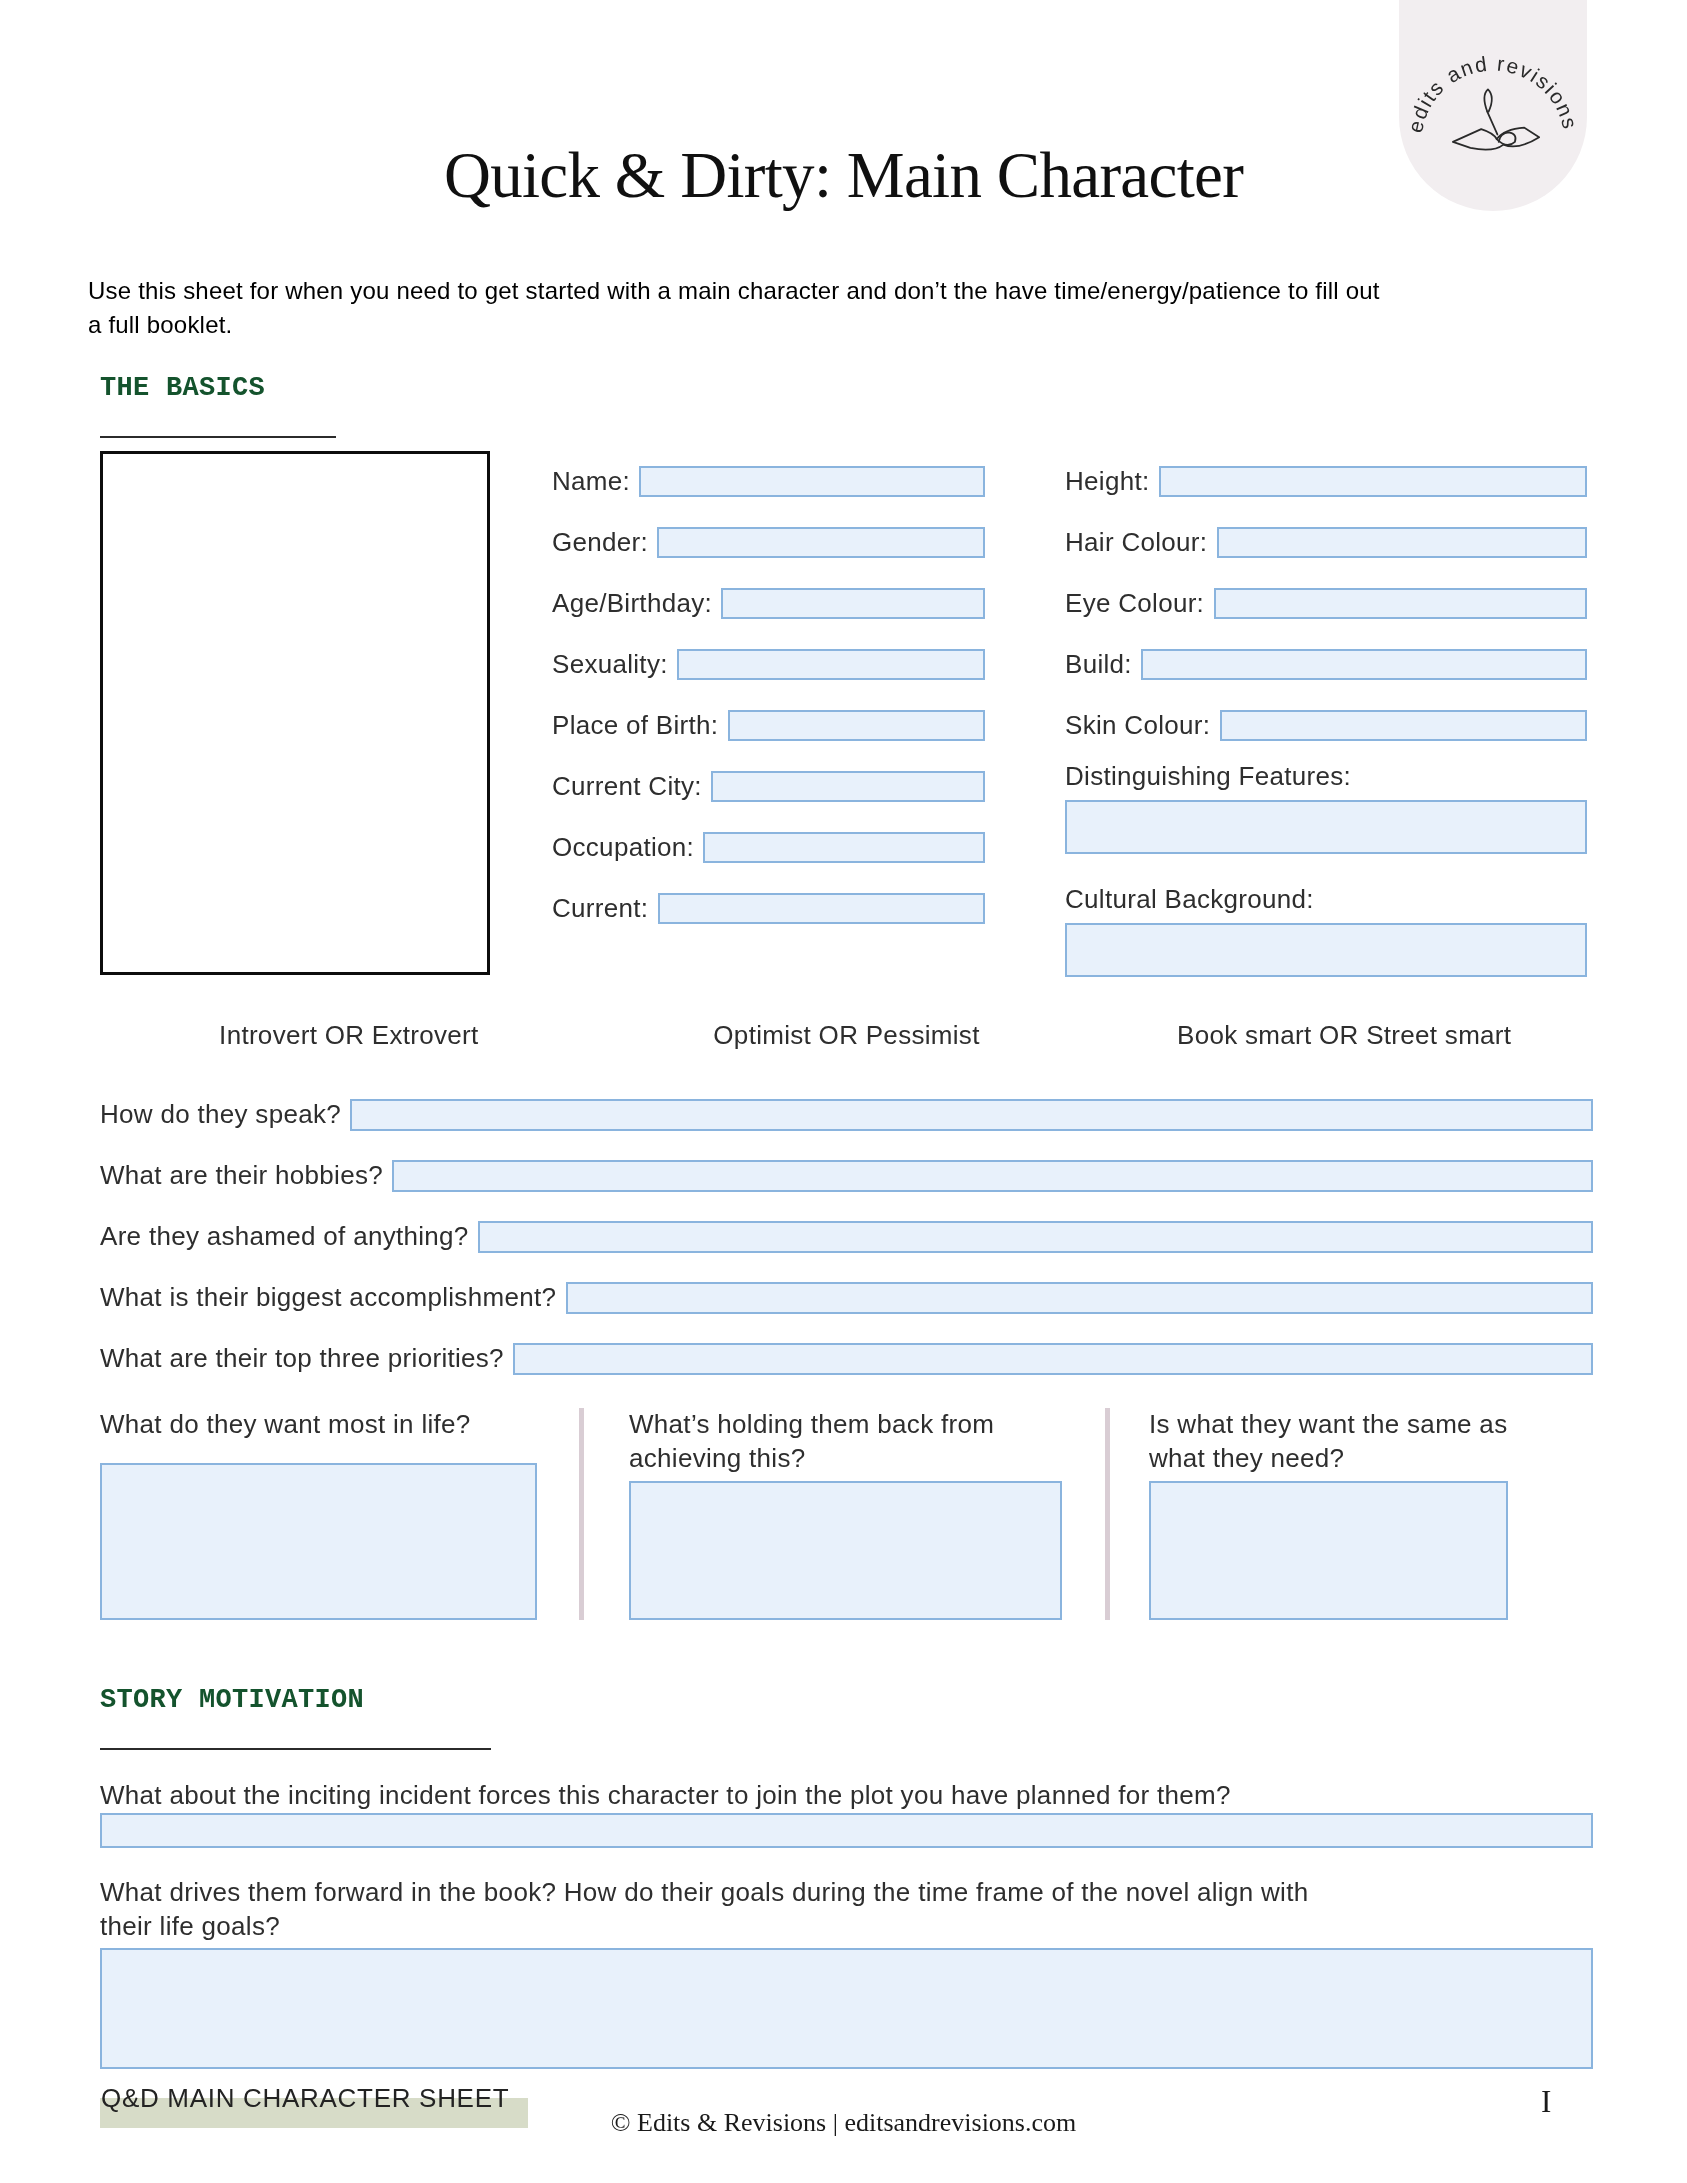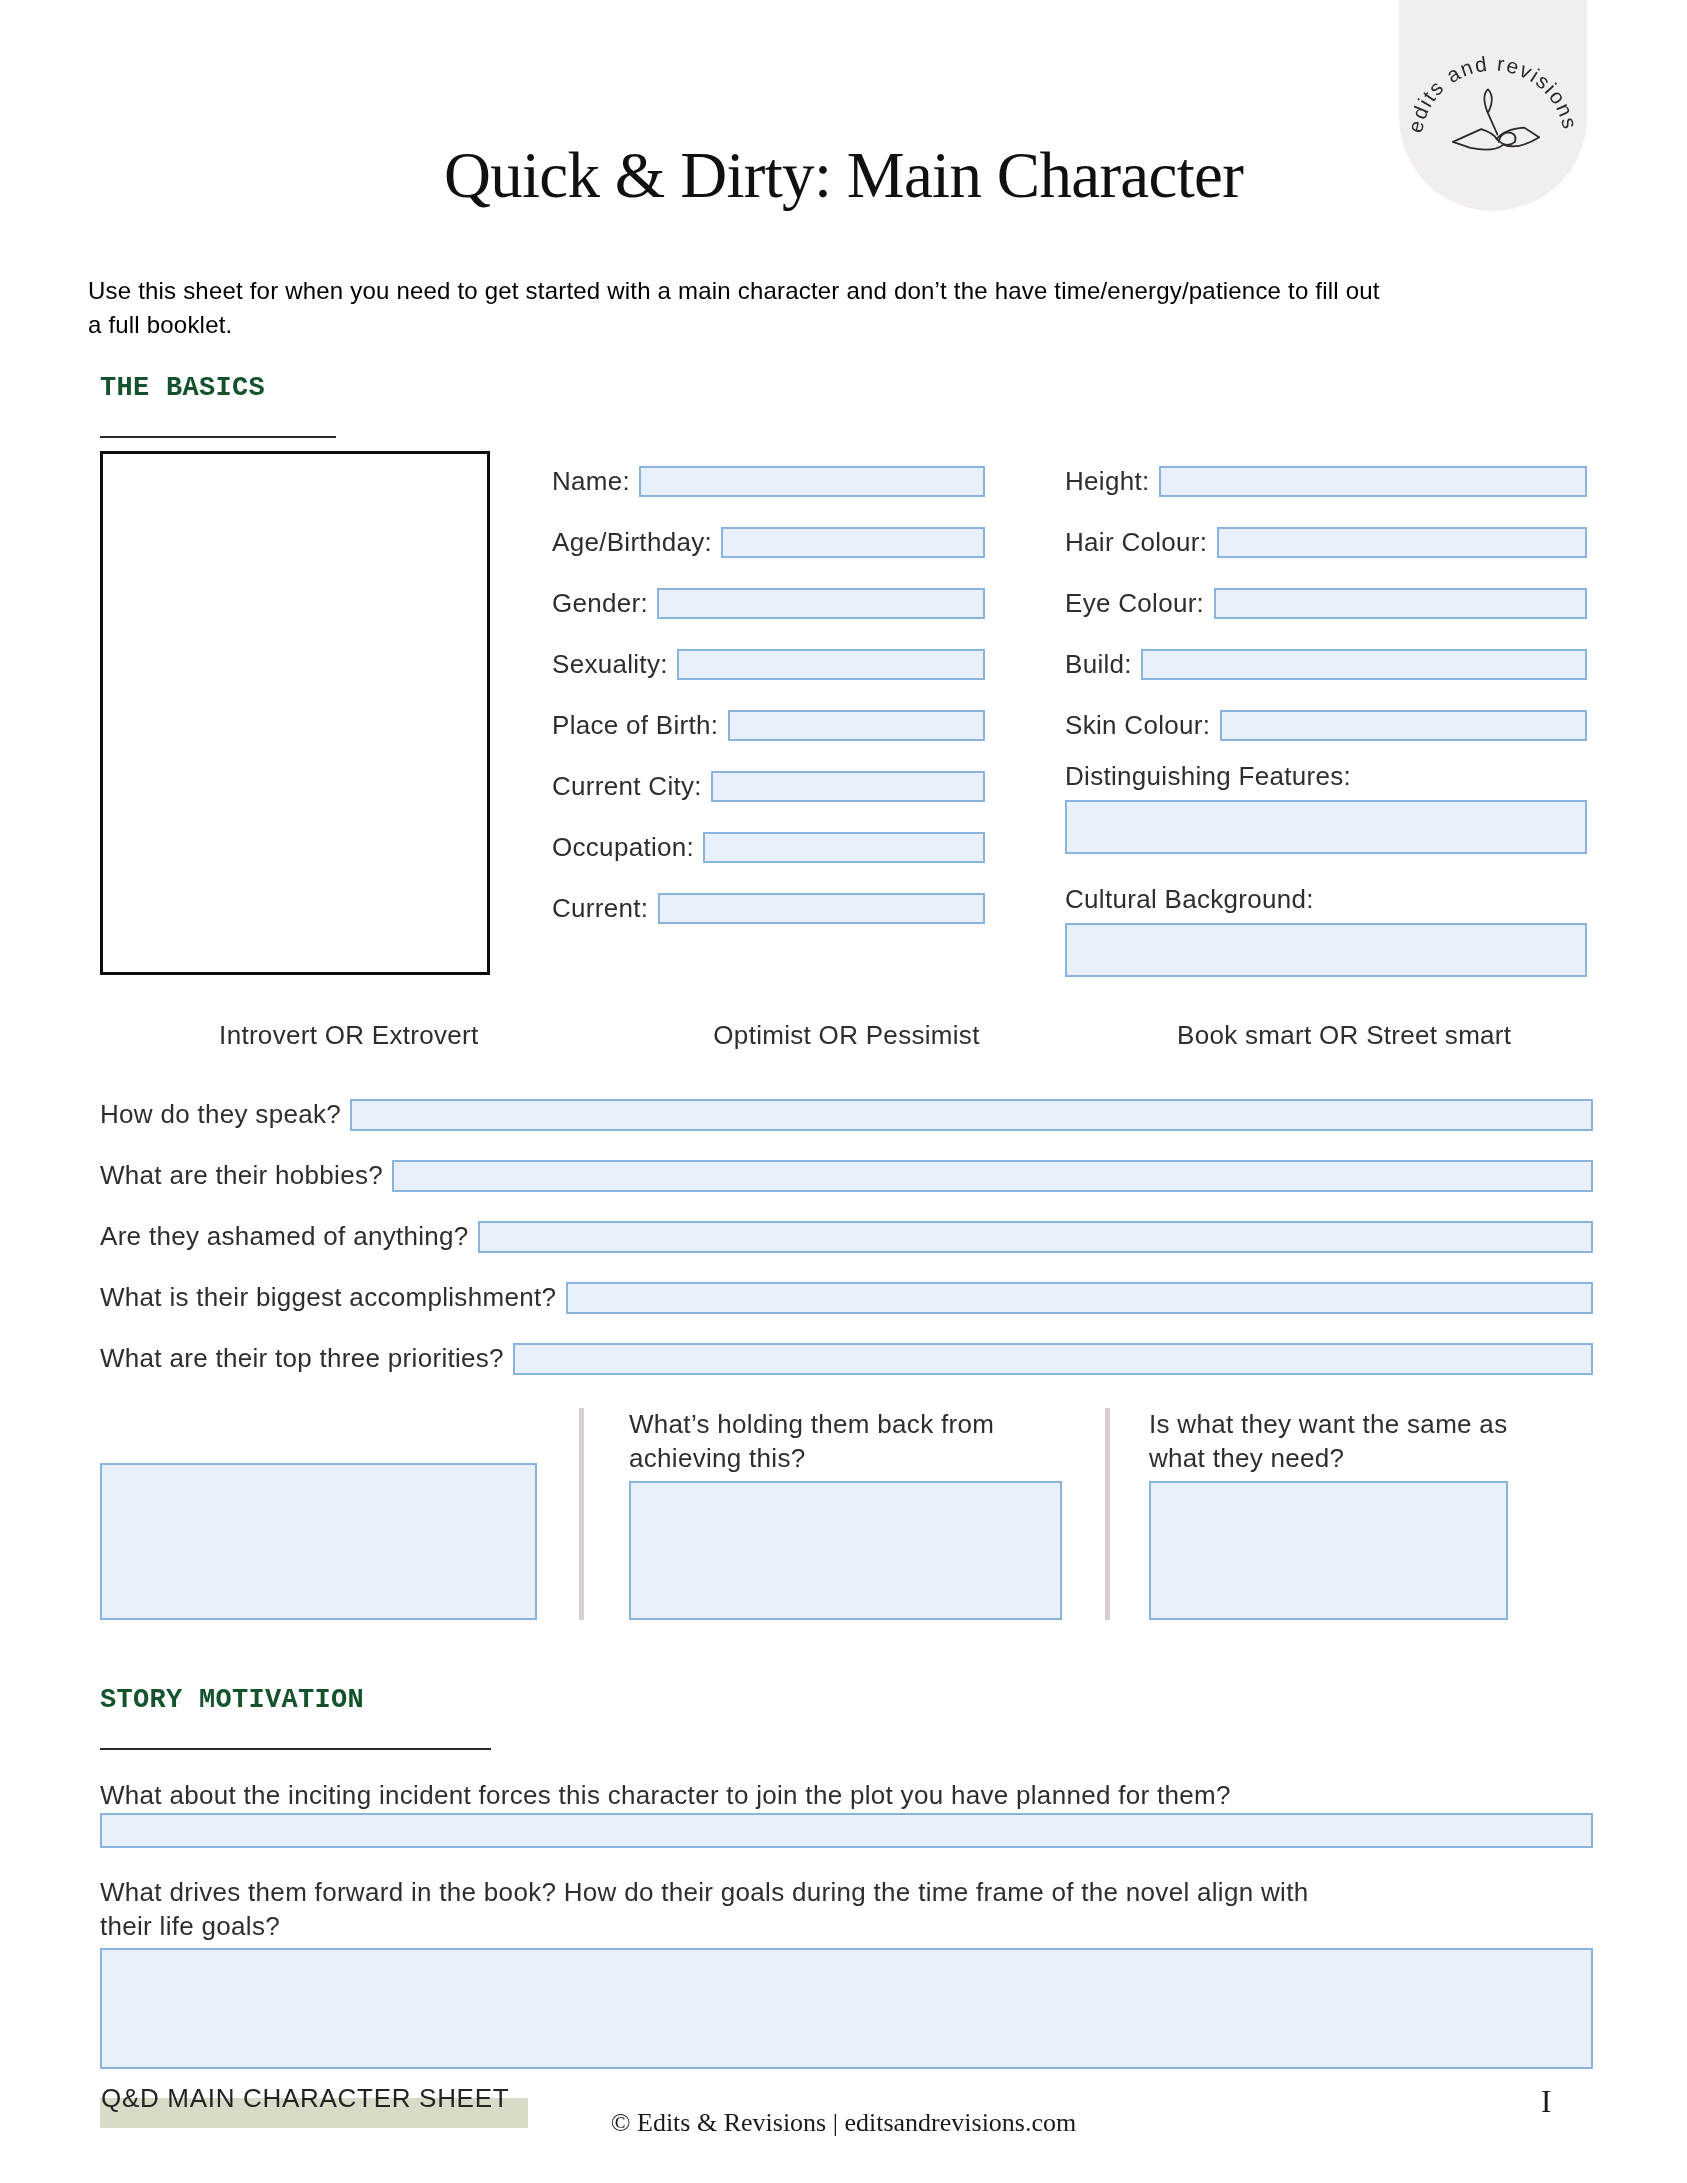--- a/index.html
+++ b/index.html
@@ -119,25 +119,25 @@
   <div class="sec-rule" style="top:436px; width:236px;"></div>
 
   <div class="portrait"></div>
 
   <div class="colA">
     <div class="frow">
       <span class="flabel">Name:</span>
       <input class="field" value="" style="">
     </div>
     <div class="frow">
+      <span class="flabel">Gender:</span>
+      <input class="field" value="" style="">
+    </div>
+    <div class="frow">
       <span class="flabel">Age/Birthday:</span>
-      <input class="field" value="" style="">
-    </div>
-    <div class="frow">
-      <span class="flabel">Gender:</span>
       <input class="field" value="" style="">
     </div>
     <div class="frow">
       <span class="flabel">Sexuality:</span>
       <input class="field" value="" style="">
     </div>
     <div class="frow">
       <span class="flabel">Place of Birth:</span>
       <input class="field" value="" style="">
     </div>
@@ -206,20 +206,21 @@
       <input class="field" value="" style="">
     </div>
     <div class="qrow">
       <span class="flabel">What are their top three priorities?</span>
       <input class="field" value="" style="">
     </div>
   </div>
 
   <div class="threecol">
     <div class="tc tc1">
+      <div class="tc-label">What do they want most in life?</div>
       <textarea class="field tc-box" style=""></textarea>
     </div>
     <div class="vdiv vdiv1"></div>
     <div class="tc tc2">
       <div class="tc-label">What’s holding them back from
 achieving this?</div>
       <textarea class="field tc-box" style=""></textarea>
     </div>
     <div class="vdiv vdiv2"></div>
     <div class="tc tc3">

